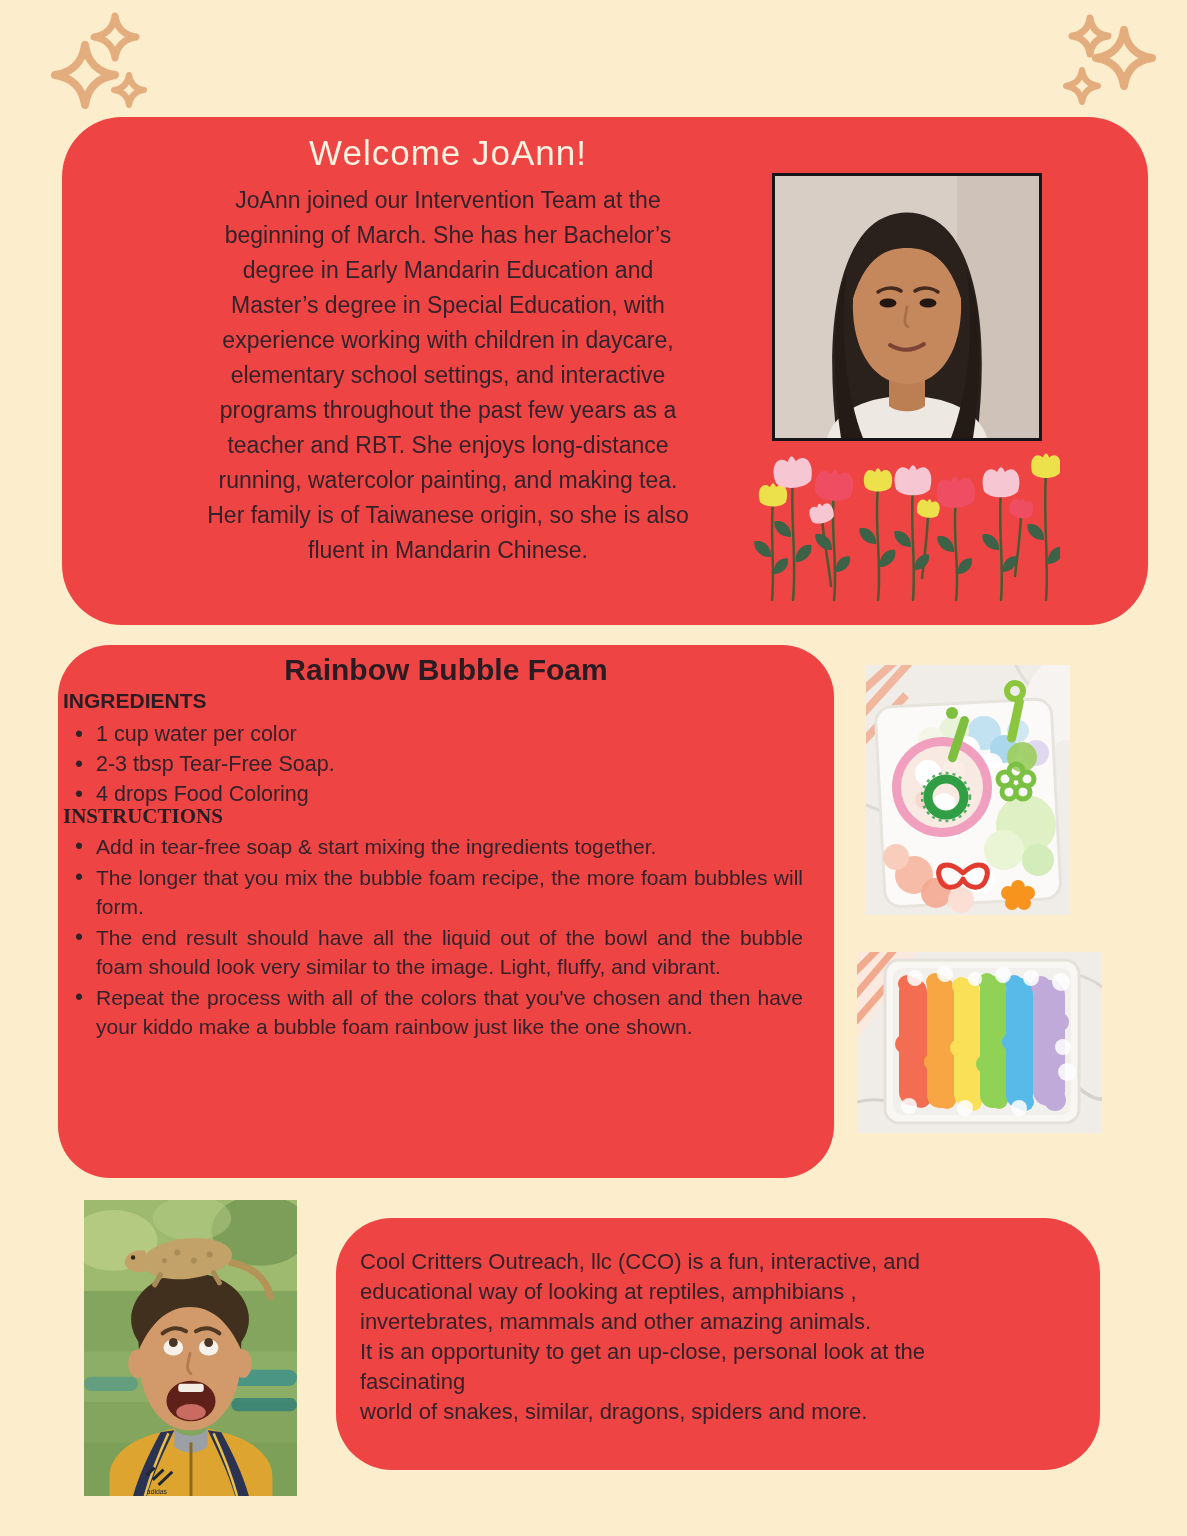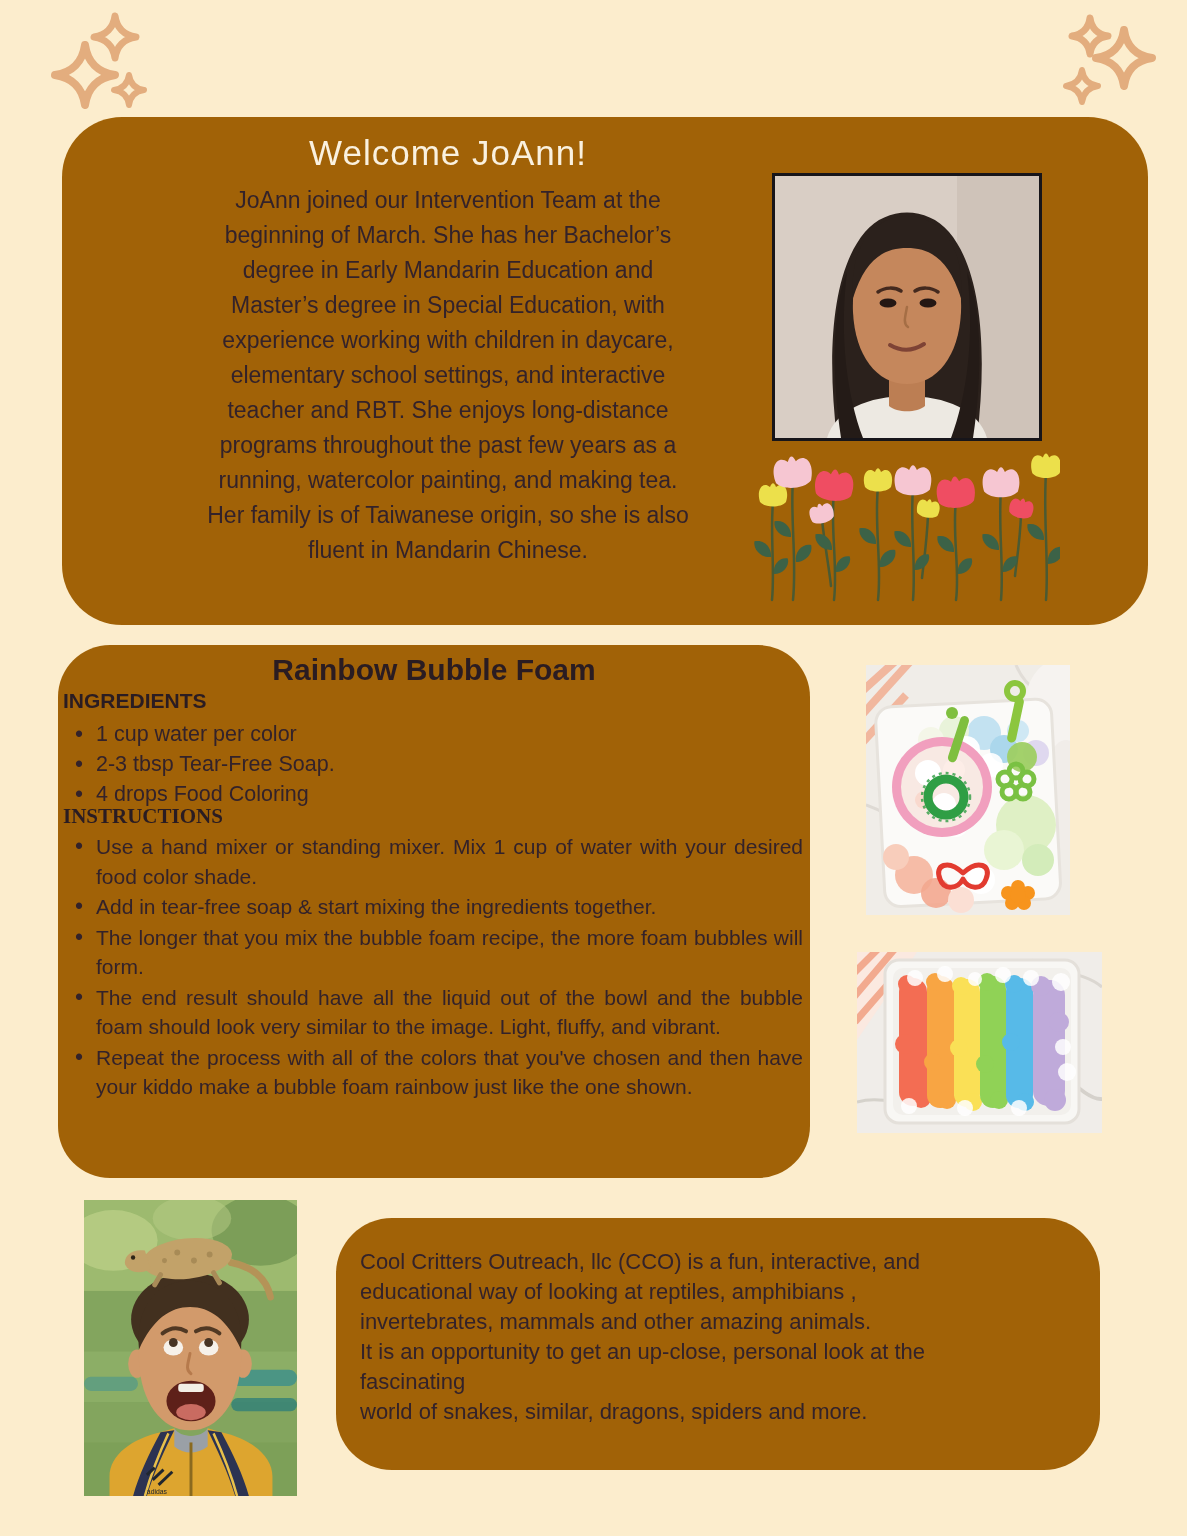--- a/index.html
+++ b/index.html
@@ -2,35 +2,35 @@
 <html><head>
 <meta charset="utf-8">
 <style>
   html,body{margin:0;padding:0;}
   body{
     width:1187px;height:1536px;position:relative;overflow:hidden;
     background:#FCEDCD;
     font-family:"Liberation Sans", sans-serif;
     color:#33222A;
   }
-  .card{position:absolute;background:#a16207;}
+  .card{position:absolute;background:#ef4444;}
 
   
   #welcome-card{left:62px;top:117px;width:1086px;height:508px;border-radius:60px;}
   #welcome-title{position:absolute;left:66px;top:16px;width:640px;text-align:center;
     font-size:35px;letter-spacing:1px;color:#FAF1DF;font-weight:normal;margin:0;}
   #welcome-body{position:absolute;left:54px;top:66px;width:664px;
     font-size:23px;line-height:35px;text-align:center;}
   #portrait-frame{position:absolute;left:710px;top:56px;width:270px;height:268px;
     border:3px solid #17151A;box-sizing:border-box;background:#D9CEC5;}
   #portrait-frame svg{display:block;width:100%;height:100%;}
   #flowers{position:absolute;left:684px;top:335px;width:314px;height:152px;}
 
   
-  #recipe-card{left:58px;top:645px;width:752px;height:533px;border-radius:52px;}
+  #recipe-card{left:58px;top:645px;width:752px;height:533px;border-radius:52px;padding-left:24px;}
   #recipe-title{position:absolute;top:8px;left:0;right:0;text-align:center;margin:0;
     font-size:30px;font-weight:bold;color:#2A1C22;}
   .recipe-heading{position:absolute;left:5px;font-size:21px;font-weight:bold;color:#2A1C22;}
   #ingredients-heading{top:44px;}
   #instructions-heading{top:159px;font-family:Liberation Serif, serif;}
   ul.blist{list-style:none;margin:0;padding:0;position:absolute;left:5px;}
   #ingredients-list{top:74px;width:690px;font-size:21.5px;}
   #ingredients-list li{line-height:30px;}
   #instructions-list{top:187px;width:740px;font-size:21px;text-align:justify;}
   #instructions-list li{line-height:29.5px;margin-bottom:1px;}
@@ -74,22 +74,22 @@
 <div id="welcome-card" class="card">
   <h1 id="welcome-title">Welcome JoAnn!</h1>
 
   <div id="welcome-body">
     <div>JoAnn joined our Intervention Team at the</div>
     <div>beginning of March. She has her Bachelor’s</div>
     <div>degree in Early Mandarin Education and</div>
     <div>Master’s degree in Special Education, with</div>
     <div>experience working with children in daycare,</div>
     <div>elementary school settings, and interactive</div>
+    <div>programs throughout the past few years as a</div>
     <div>teacher and RBT. She enjoys long-distance</div>
-    <div>programs throughout the past few years as a</div>
     <div>running, watercolor painting, and making tea.</div>
     <div>Her family is of Taiwanese origin, so she is also</div>
     <div>fluent in Mandarin Chinese.</div>
   </div>
 
   <div id="portrait-frame" class="photo">
     <svg viewBox="0 0 264 262" preserveAspectRatio="none">
       <rect width="264" height="262" fill="#D9CEC5"></rect>
       <rect x="182" width="82" height="262" fill="#C6B9AF" opacity="0.55"></rect>
       <path d="M62,262 C52,180 56,96 90,56 C112,30 152,30 174,56 C208,96 212,180 202,262 Z" fill="#2B211C"></path>
@@ -163,21 +163,20 @@
 
   <div id="ingredients-heading" class="recipe-heading">INGREDIENTS</div>
   <ul id="ingredients-list" class="blist">
     <li>1 cup water per color</li>
     <li>2-3 tbsp Tear-Free Soap.</li>
     <li>4 drops Food Coloring</li>
   </ul>
 
   <div id="instructions-heading" class="recipe-heading">INSTRUCTIONS</div>
   <ul id="instructions-list" class="blist">
-    <li>Use a hand mixer or standing mixer. Mix 1 cup of water with your desired food color shade.</li>
     <li>Add in tear-free soap &amp; start mixing the ingredients together.</li>
     <li>The longer that you mix the bubble foam recipe, the more foam bubbles will form.</li>
     <li>The end result should have all the liquid out of the bowl and the bubble foam should look very similar to the image. Light, fluffy, and vibrant.</li>
     <li>Repeat the process with all of the colors that you've chosen and then have your kiddo make a bubble foam rainbow just like the one shown.</li>
   </ul>
 </div>
 
 <div id="foam-photo-1" class="photo">
   <svg viewBox="0 0 204 250" preserveAspectRatio="none">
     <rect width="204" height="250" fill="#F0EDE8"></rect>

